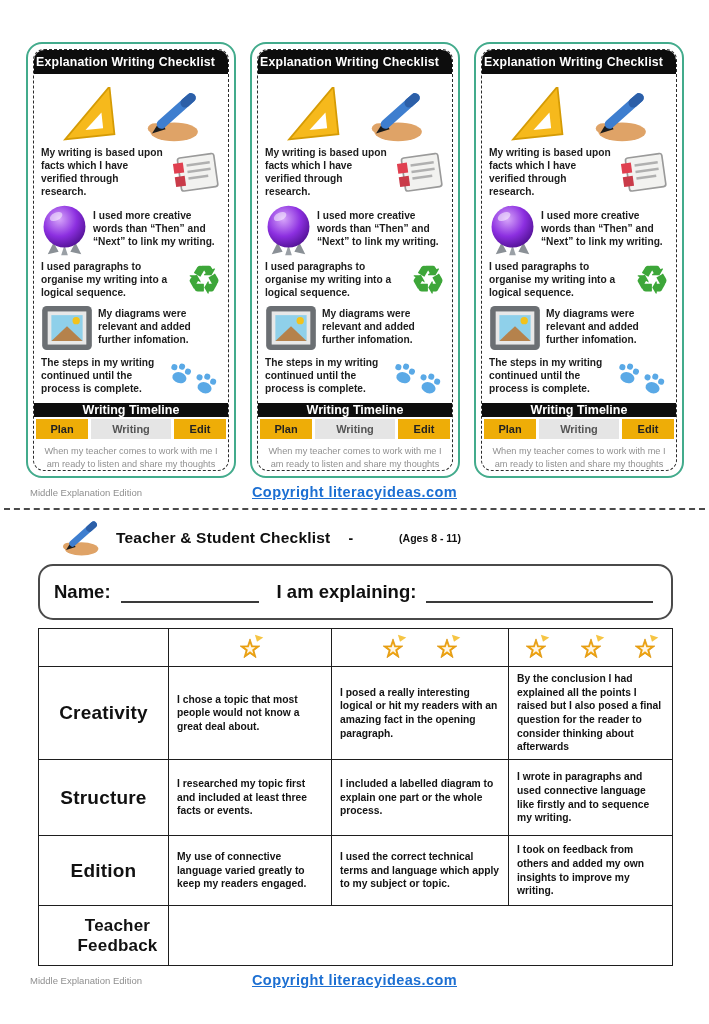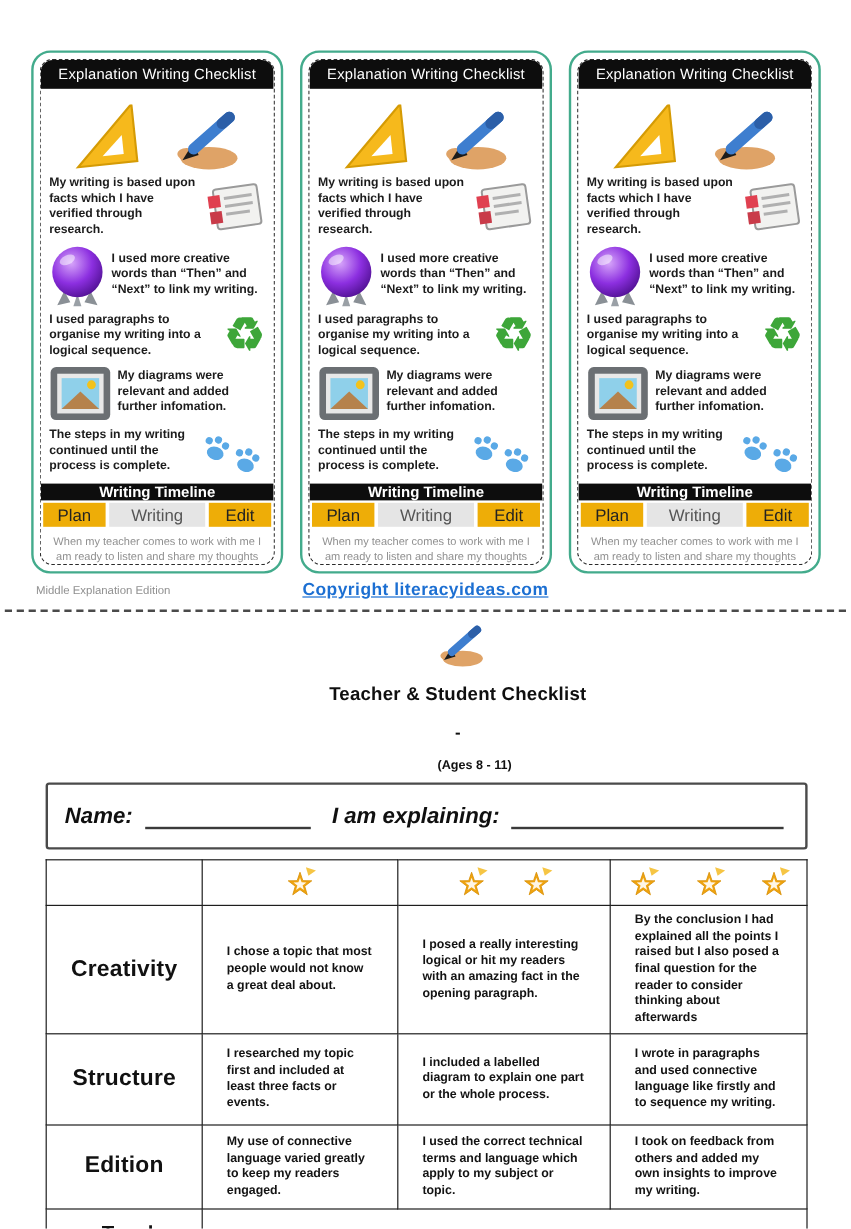--- a/index.html
+++ b/index.html
@@ -4,64 +4,64 @@
 <style>
   * { margin:0; padding:0; box-sizing:border-box; }
   html,body { background:#fff; }
   body { font-family:"Liberation Sans", sans-serif; }
   .page { width:709px; height:1024px; background:#fff; overflow:hidden; position:relative; }
 
   
   .cards-row { display:flex; gap:14px; padding:42px 24px 0 26px; }
   .card { width:210px; height:436px; border:2.5px solid #43ab8c; border-radius:16px; background:#fff; padding:5px; flex:none; }
   .card-inner { width:100%; height:100%; border:1.6px dashed #2b2b2b; border-radius:11px; display:flex; flex-direction:column; overflow:hidden; }
-  .card-title-band { background:#0d0d0d; color:#fff; text-align:center; font-weight:normal; font-size:12.3px; padding:5px 2px; letter-spacing:0.2px; flex:none; }
+  .card-title-band { background:#0d0d0d; color:#fff; font-weight:bold; font-size:12.3px; padding:5px 2px; letter-spacing:0.2px; flex:none; }
   .card-icons { display:flex; justify-content:center; align-items:flex-end; gap:14px; height:64px; margin-top:4px; flex:none; }
   .card-item { display:flex; align-items:center; gap:5px; padding:0 7px; margin-top:5px; flex:1; }
   .item-text { font-size:10.2px; font-weight:bold; color:#1c1c1c; line-height:1.27; flex:1; }
   .icon { flex:none; display:inline-flex; align-items:center; justify-content:center; }
   .recycle-glyph { font-size:38px; color:#3da639; font-weight:bold; line-height:1; }
   .timeline-band { background:#0d0d0d; color:#fff; text-align:center; font-weight:bold; font-size:12.5px; padding:0 2px; margin-top:5px; flex:none; }
   .stage-bar { display:flex; gap:3px; padding:2px 2px 0 2px; height:22px; flex:none; }
-  .stage { display:flex; align-items:center; justify-content:center; font-size:14px; font-weight:normal;text-align:right; }
+  .stage { display:flex; align-items:center; justify-content:center; font-size:11px; font-weight:bold;text-align:right; }
   .stage-side { width:52px; background:#eead07; color:#222; }
   .stage-mid { flex:1; background:#e5e5e5; color:#555; }
   .card-note { color:#909090; font-size:9.2px; line-height:1.4; text-align:center; padding:6px 6px 8px; flex:none; }
 
   
   .footer-row { display:flex; align-items:center; margin:6px 30px 0 30px; }
   .edition { flex:1; color:#8f8f8f; font-size:9.5px; }
   .footer-spacer { flex:1; }
   .copyright { color:#1c6fd2; font-weight:bold; font-size:14.5px; text-decoration:underline; letter-spacing:0.4px; cursor:pointer; }
 
   .cut-line { border-top:2.5px dashed #4a4a4a; margin:8px 4px 0 4px; }
 
   
-  .section-header { display:flex; align-items:center; gap:14px; padding-left:54px; margin:10px 0 8px 0;flex-direction:column; }
+  .section-header { display:flex; align-items:center; gap:14px; padding-left:54px; margin:10px 0 8px 0; }
   .t-reg { font-size:15.5px; font-weight:bold; color:#0f0f0f; letter-spacing:0.2px; }
   .t-sep { font-size:14px; font-weight:bold; color:#0f0f0f; margin:0 4px; }
   .t-bold { font-size:16px; font-weight:bold; color:#000; -webkit-text-stroke:0.4px #000; letter-spacing:0.2px; }
   .t-ages { font-size:10.5px; font-weight:bold; color:#111; margin-left:28px; }
 
-  .name-box { border:2px solid #4a4a4a; border-radius:3px; margin:2px 36px 0 38px; height:56px; display:flex; align-items:center; padding:16px 14px; gap:10px;font-style:italic; }
+  .name-box { border:2px solid #4a4a4a; border-radius:15px; margin:2px 36px 0 38px; height:56px; display:flex; align-items:center; padding:16px 14px; gap:10px; }
   .name-label, .explain-label { font-size:18.5px; font-weight:bold; color:#101010; white-space:nowrap; }
   .blank { border-bottom:2px solid #3a3a3a; height:22px; }
   .blank-name { width:138px; }
   .blank-explain { flex:1; margin-right:4px; }
   .explain-label { margin-left:8px; }
 
   .instructions { margin:9px 30px 0 30px; font-size:13.3px; font-weight:bold; color:#141414; line-height:1.3; letter-spacing:0.1px; }
 
   
   table.rubric { border-collapse:collapse; margin:8px 37px 0 38px; width:634px; table-layout:fixed; }
   table.rubric td { border:1.8px solid #1e1e1e; vertical-align:middle; }
   .star-cell { text-align:center; height:38px; }
   .star-cell svg { margin:0 11px; vertical-align:middle; }
   .row-label { text-align:center; font-size:19px; font-weight:600; color:#111; letter-spacing:0.2px; }
-  .cell-text { font-size:10.3px; font-weight:bold; color:#131313; line-height:1.33; padding:5px 20px; }
+  .cell-text { font-size:10.3px; font-weight:bold; color:#131313; line-height:1.33; padding:5px 8px; }
   .row-creativity td { height:92px; }
   .row-structure td { height:76px; }
   .row-editing td { height:70px; }
   .row-feedback td { height:60px; }
   .feedback-label { font-size:17px; line-height:1.15;padding-left:28px; }
 </style>
 </head>
 <body>
 
 <div class="page">

